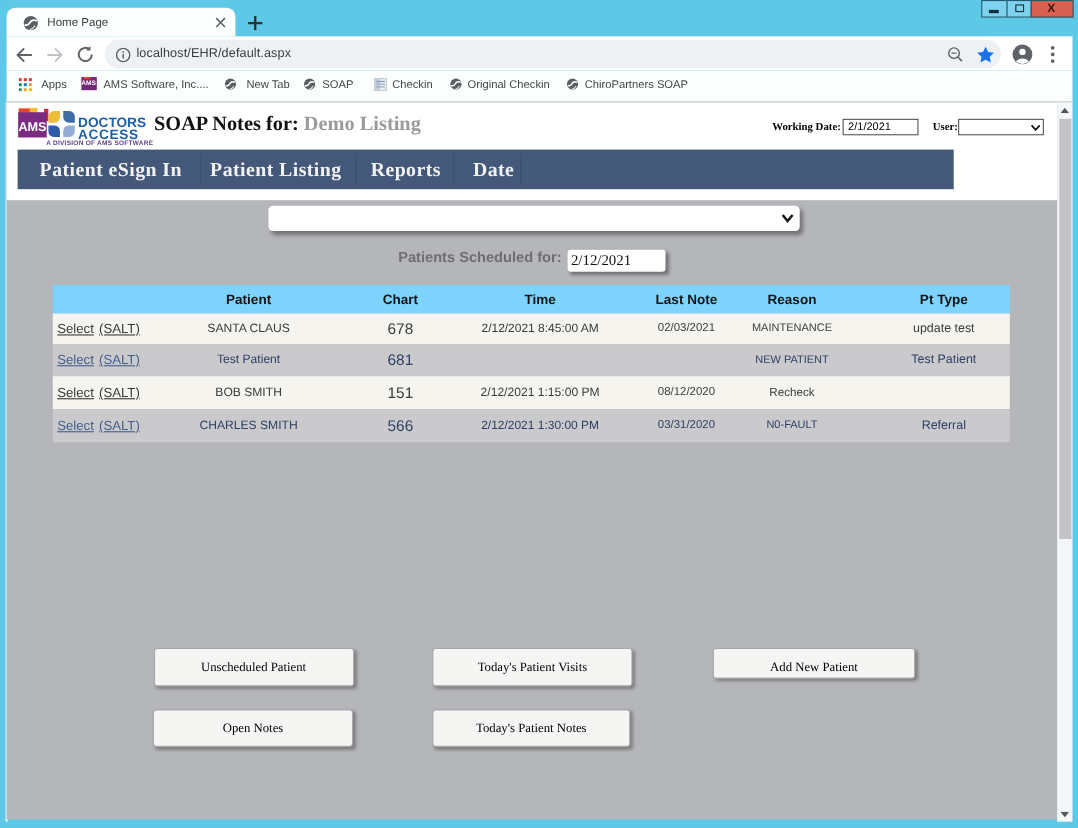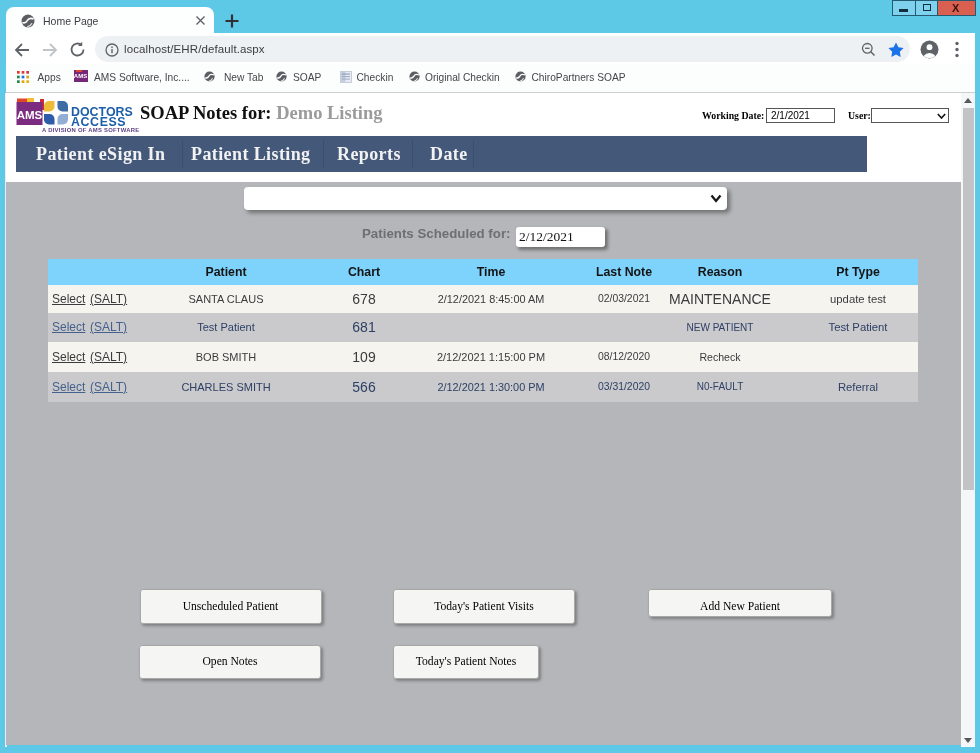--- a/index.html
+++ b/index.html
@@ -209,55 +209,55 @@
       <div class="cell c4">Last Note</div>
         <div class="cell c5">Reason</div>
         <div class="cell c6">Pt Type</div>
     </div>
     <div class="trow dkrow" style="top:26px;height:28px;background:#f5f4ef;line-height:28px;font-size:11px">
       <div class="cell" style="left:4px;text-align:left;font-size:12px"><span class="lnk">Select</span><span class="lnk" style="position:absolute;left:38px">(SALT)</span></div>
       <div class="cell c1">SANTA CLAUS</div>
         <div class="cell c2" style="font-size:14px">678</div>
       <div class="cell c3" style="font-size:10.9px">2/12/2021 8:45:00 AM</div>
       <div class="cell c4" style="font-size:10.4px">02/03/2021</div>
-      <div class="cell c5" style="font-size:14px">MAINTENANCE</div>
+      <div class="cell c5" style="font-size:10px">MAINTENANCE</div>
       <div class="cell c6" style="font-size:11.3px">update test</div>
     </div>
     <div class="trow nvrow" style="top:54px;height:29px;background:#cacacc;line-height:29px;font-size:11px">
       <div class="cell" style="left:4px;text-align:left;font-size:12px"><span class="lnk">Select</span><span class="lnk" style="position:absolute;left:38px">(SALT)</span></div>
       <div class="cell c1">Test Patient</div>
         <div class="cell c2" style="font-size:14px">681</div>
       <div class="cell c5" style="font-size:10px">NEW PATIENT</div>
       <div class="cell c6" style="font-size:11.3px">Test Patient</div>
     </div>
     <div class="trow dkrow" style="top:83px;height:30px;background:#f5f4ef;line-height:30px;font-size:11px">
       <div class="cell" style="left:4px;text-align:left;font-size:12px"><span class="lnk">Select</span><span class="lnk" style="position:absolute;left:38px">(SALT)</span></div>
       <div class="cell c1">BOB SMITH</div>
-        <div class="cell c2" style="font-size:14px">109</div>
+        <div class="cell c2" style="font-size:14px">151</div>
       <div class="cell c3" style="font-size:11px">2/12/2021 1:15:00 PM</div>
       <div class="cell c4" style="font-size:10.4px">08/12/2020</div>
       <div class="cell c5" style="font-size:10.6px">Recheck</div>
       <div class="cell c6"></div>
     </div>
     <div class="trow nvrow" style="top:113px;height:30px;background:#cacacc;line-height:30px;font-size:11px">
       <div class="cell" style="left:4px;text-align:left;font-size:12px"><span class="lnk">Select</span><span class="lnk" style="position:absolute;left:38px">(SALT)</span></div>
       <div class="cell c1">CHARLES SMITH</div>
         <div class="cell c2" style="font-size:14px">566</div>
       <div class="cell c3" style="font-size:10.9px">2/12/2021 1:30:00 PM</div>
       <div class="cell c4" style="font-size:10.4px">03/31/2020</div>
       <div class="cell c5" style="font-size:10px">N0-FAULT</div>
       <div class="cell c6" style="font-size:11.3px">Referral</div>
     </div>
   </div>
 
   <div class="pbtn" style="left:133.5px;top:496px;width:182px;height:35px;line-height:33px">Unscheduled Patient</div>
   <div class="pbtn" style="left:387px;top:496px;width:182px;height:35px;line-height:33px">Today's Patient Visits</div>
   <div class="pbtn" style="left:642px;top:496px;width:184px;height:28px;line-height:33px">Add New Patient</div>
   <div class="pbtn" style="left:133px;top:552px;width:182px;height:34px;line-height:32px">Open Notes</div>
-  <div class="pbtn" style="left:387px;top:552px;width:146px;height:34px;line-height:32px">Today's Patient Notes</div>
+  <div class="pbtn" style="left:387px;top:552px;width:180px;height:34px;line-height:32px">Today's Patient Notes</div>
 </div>
 
 <div id="sbar" class="abs">
   <div id="sthumb"></div>
   <svg class="abs" style="left:3px;top:5px" width="8" height="5" viewBox="0 0 8 5">
       <path d="M4 0 L8 5 L0 5 Z" fill="#55575a"></path>
     </svg>
   <svg class="abs" style="left:3px;top:645px" width="8" height="5" viewBox="0 0 8 5">
       <path d="M4 5 L8 0 L0 0 Z" fill="#55575a"></path>
     </svg>

